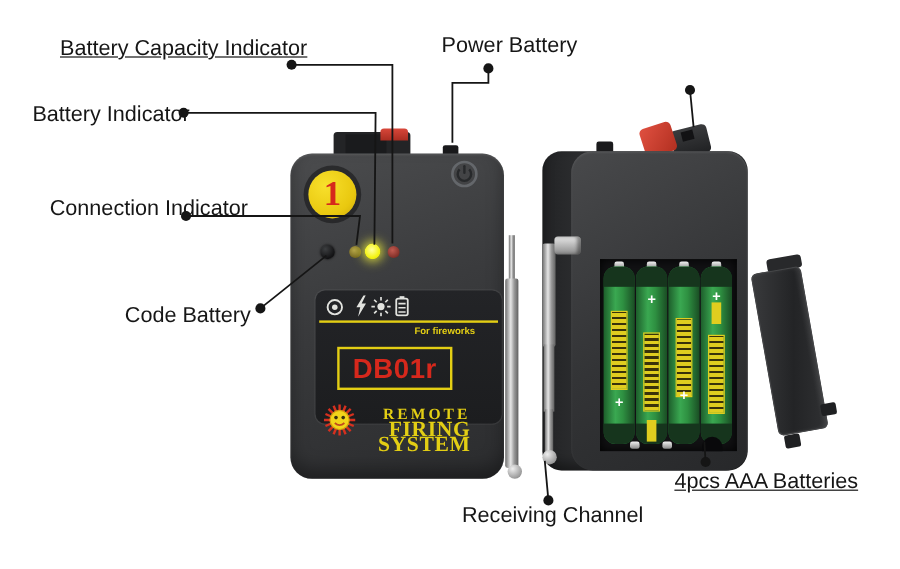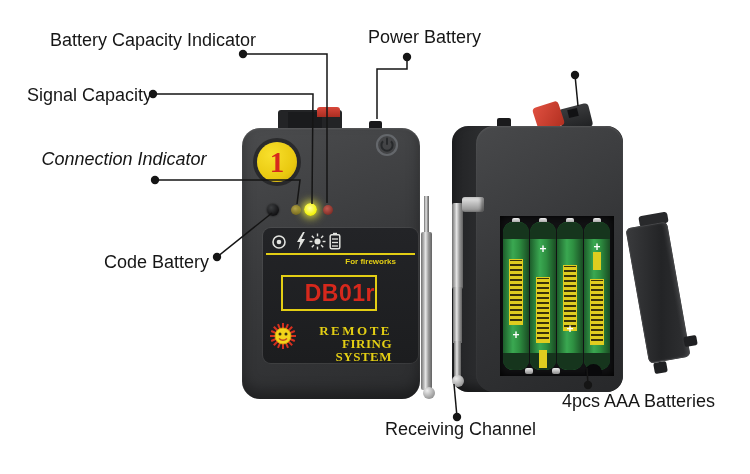--- a/index.html
+++ b/index.html
@@ -2,28 +2,28 @@
 <html><head>
 <meta charset="utf-8">
 <style>
   html,body{margin:0;padding:0;background:#fff;}
   .stage{
     position:relative;width:750px;height:474px;background:#ffffff;overflow:hidden;
     font-family:"Liberation Sans",sans-serif;
   }
   
   .callout{position:absolute;font-size:18px;color:#161616;white-space:nowrap;line-height:21px;}
-  #lbl-battery{left:50px;top:30px;}
+  #lbl-battery{left:50px;top:30px;text-decoration:underline;}
   #lbl-power{left:368px;top:27px;}
   #lbl-channel{left:512px;top:53px;}
   #lbl-signal{left:27px;top:85px;}
-  #lbl-connection{left:28px;top:149px;width:192px;text-align:center;white-space:normal;font-style:italic;}
+  #lbl-connection{left:28px;top:163px;width:192px;text-align:center;white-space:normal;}
   #lbl-code{left:104px;top:252px;}
   #lbl-antenna{left:385px;top:419px;}
-  #lbl-batteries{left:562px;top:391px;}
+  #lbl-batteries{left:562px;top:391px;text-decoration:underline;}
   
   .overlay{position:absolute;left:0;top:0;width:750px;height:474px;pointer-events:none;}
   .overlay polyline{fill:none;stroke:#151515;stroke-width:1.5;}
   .overlay circle{fill:#151515;}
   
   .part{position:absolute;}
   #lf-tab{left:278px;top:110px;width:64px;height:24px;background:#232426;border-radius:3px 3px 0 0;}
   #lf-tab-inner{left:288px;top:112px;width:34px;height:16px;background:#1a1b1d;}
   #lf-red{left:317px;top:107px;width:23px;height:10px;background:linear-gradient(#d8473a,#aa2d21);border-radius:3px 3px 0 0;}
   #lf-nub{left:369px;top:121px;width:13px;height:11px;background:#19191b;border-radius:2px 2px 0 0;}
@@ -43,40 +43,40 @@
   #lf-code{
     position:absolute;left:25px;top:76px;width:12px;height:12px;border-radius:50%;
     background:radial-gradient(circle at 35% 30%,#3c3e40,#121214 70%);
     box-shadow:0 0 2px rgba(0,0,0,.8);
   }
   .led{position:absolute;border-radius:50%;}
   #led-connection{left:49px;top:77px;width:10px;height:10px;background:radial-gradient(circle at 40% 35%,#b3a348,#6f611d 75%);}
   #led-signal{left:62px;top:75px;width:13px;height:13px;background:radial-gradient(circle at 45% 40%,#ffff9e,#f4f414 60%,#d8d40a);box-shadow:0 0 9px 2px rgba(250,250,60,.85);}
   #led-battery{left:81px;top:77px;width:10px;height:10px;background:radial-gradient(circle at 40% 35%,#c25a50,#7e2d26 75%);}
   #lf-panel{
-    position:absolute;left:21px;top:100px;width:155px;height:135px;border-radius:8px;
+    position:absolute;left:21px;top:114px;width:155px;height:111px;border-radius:8px;
     background:linear-gradient(#232427,#1c1d1f);
     box-shadow:0 0 0 1px rgba(255,255,255,.06);
   }
   .p-icon{position:absolute;}
   #icon-code{left:8px;top:6px;}
   #icon-bolt{left:32px;top:4px;}
   #icon-sun{left:46px;top:5px;}
   #icon-batt{left:66px;top:4px;}
   #panel-rule{position:absolute;left:3px;right:3px;top:25px;height:2px;background:#e3ce14;}
   #panel-tagline{position:absolute;top:29px;right:22px;font-size:8px;font-weight:bold;color:#e3ce14;}
   #model-box{
     position:absolute;left:18px;top:47px;width:92px;height:32px;border:2px solid #e3ce14;
-    text-align:right;line-height:32px;font-size:23px;font-weight:bold;color:#d6281c;letter-spacing:.5px;
+    text-align:center;line-height:32px;font-size:23px;font-weight:bold;color:#d6281c;letter-spacing:.5px;
   }
   #sun-logo{position:absolute;left:6px;top:94px;width:28px;height:28px;}
   #brand{position:absolute;left:37px;top:96px;width:92px;text-align:right;color:#e3ce14;
          font-family:"Liberation Serif",serif;font-weight:bold;}
   #brand .l1{font-size:13px;letter-spacing:2.5px;line-height:13px;}
-  #brand .l2{font-size:13px;letter-spacing:.5px;line-height:13px;}
+  #brand .l2{font-size:18px;letter-spacing:.5px;line-height:13px;}
   
   .silver{background:linear-gradient(90deg,#6f6f6f,#e6e6e6 42%,#9a9a9a 68%,#616161);}
   #antL-tip{left:424px;top:196px;width:5px;height:38px;}
   #antL-tube{left:421px;top:232px;width:11px;height:158px;border-radius:2px;}
   #antL-ball{left:423px;top:387px;width:12px;height:12px;border-radius:50%;background:radial-gradient(circle at 35% 30%,#eee,#777);}
   #antM-hinge{left:462px;top:197px;width:22px;height:15px;border-radius:3px;background:linear-gradient(#e8e8e8,#8a8a8a);box-shadow:inset -3px 0 3px rgba(0,0,0,.4);}
   #antM-t1{left:452px;top:203px;width:11px;height:86px;border-radius:2px;}
   #antM-t2{left:453px;top:287px;width:9px;height:56px;}
   #antM-t3{left:454px;top:341px;width:7px;height:38px;}
   #antM-ball{left:452px;top:375px;width:12px;height:12px;border-radius:50%;background:radial-gradient(circle at 35% 30%,#eee,#777);}
@@ -275,21 +275,21 @@
     <circle cx="155" cy="180" r="4.2"></circle>
     <circle cx="217" cy="257" r="4.2"></circle>
     <circle cx="407" cy="57" r="4.2"></circle>
     <circle cx="575" cy="75" r="4.2"></circle>
     <circle cx="457" cy="417" r="4.2"></circle>
     <circle cx="588" cy="385" r="4.2"></circle>
   </svg>
 
   <div class="callout" id="lbl-battery">Battery Capacity Indicator</div>
   <div class="callout" id="lbl-power">Power Battery</div>
-  <div class="callout" id="lbl-signal">Signal Capacity</div>
+  <div class="callout" id="lbl-signal">Battery Indicator</div>
   <div class="callout" id="lbl-connection">
     <div>Connection Indicator</div>
   </div>
   <div class="callout" id="lbl-code">Code Battery</div>
   <div class="callout" id="lbl-antenna">Receiving Channel</div>
   <div class="callout" id="lbl-batteries">4pcs AAA Batteries</div>
 
 </div>
 
 </body></html>

